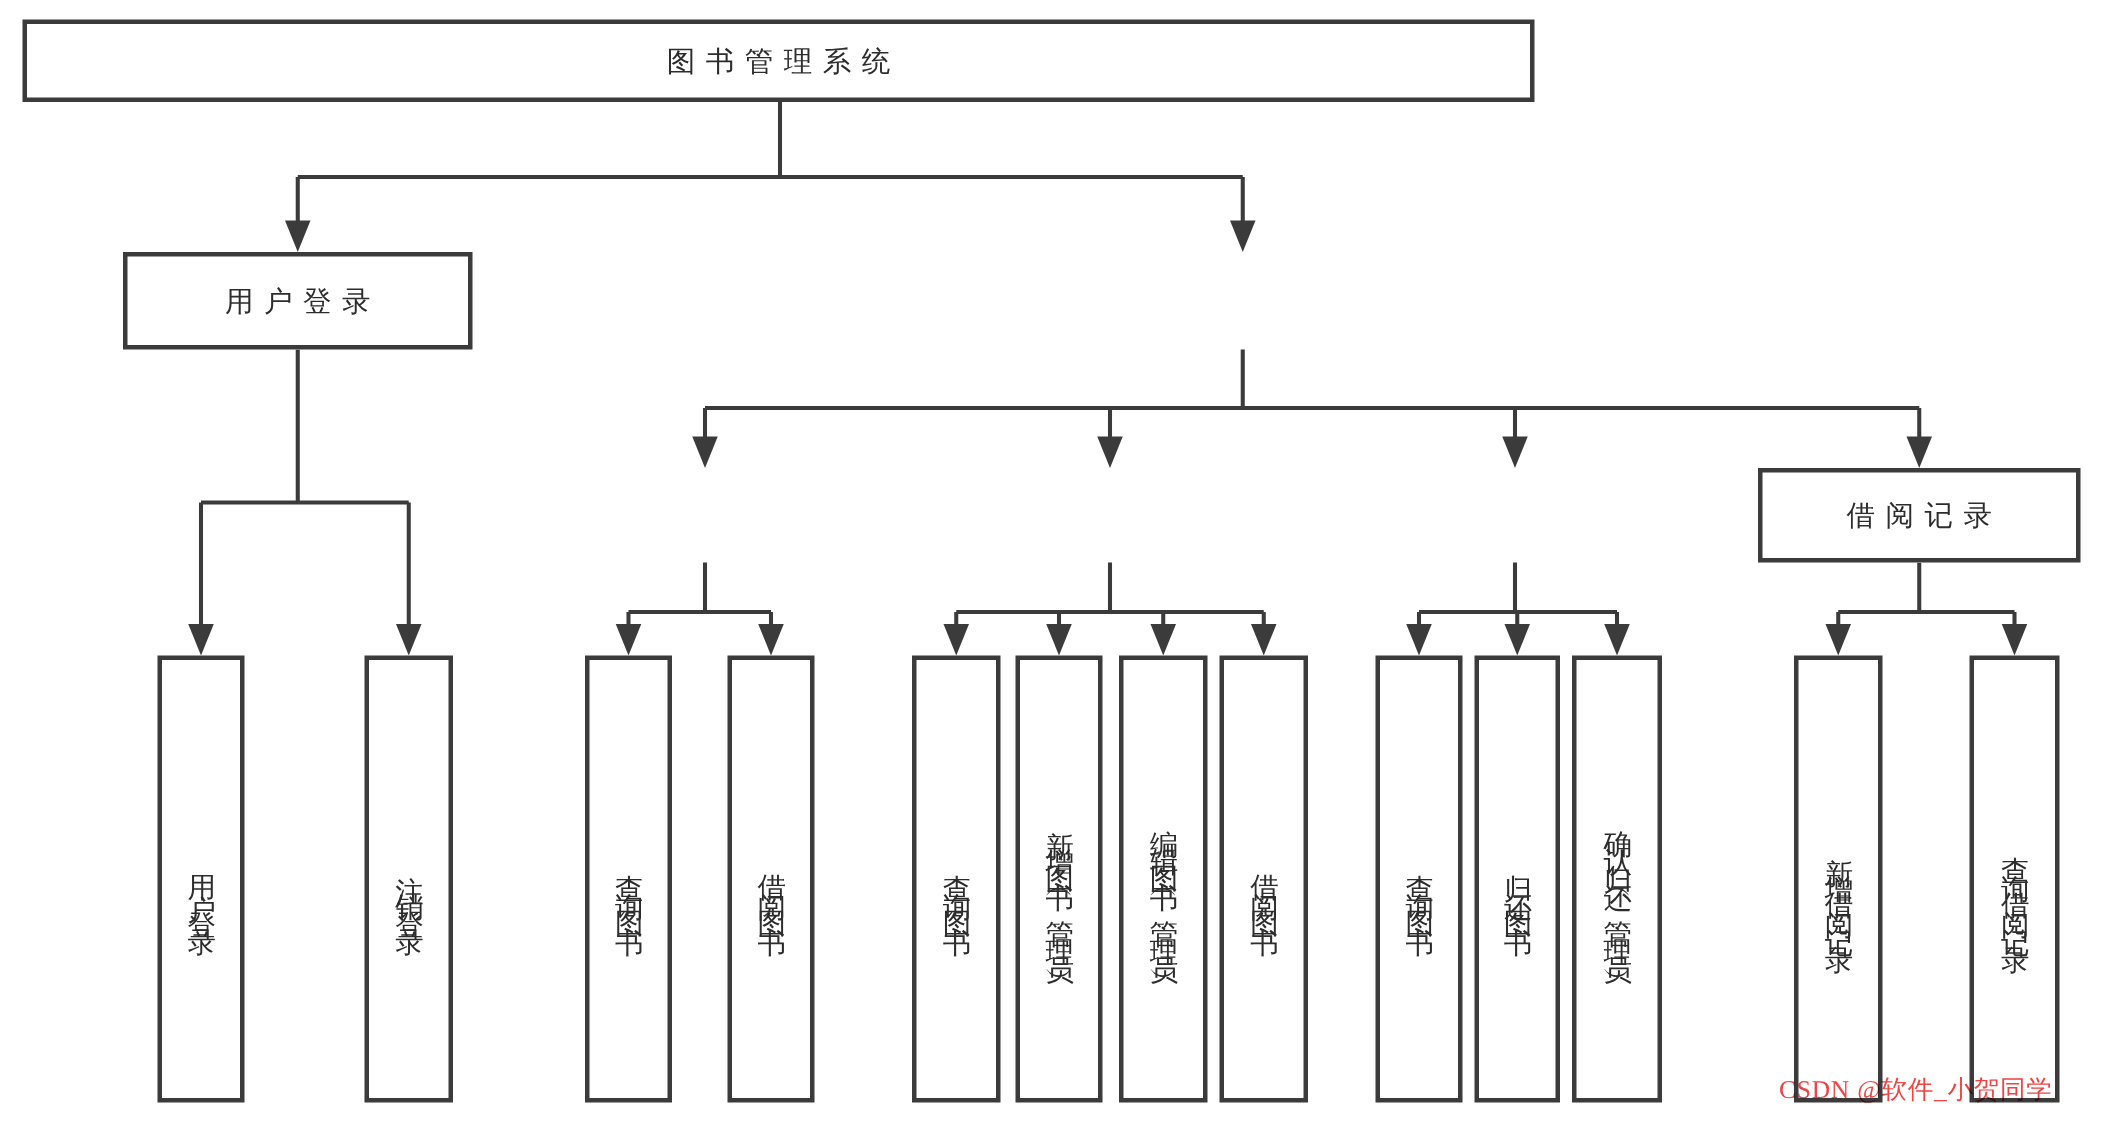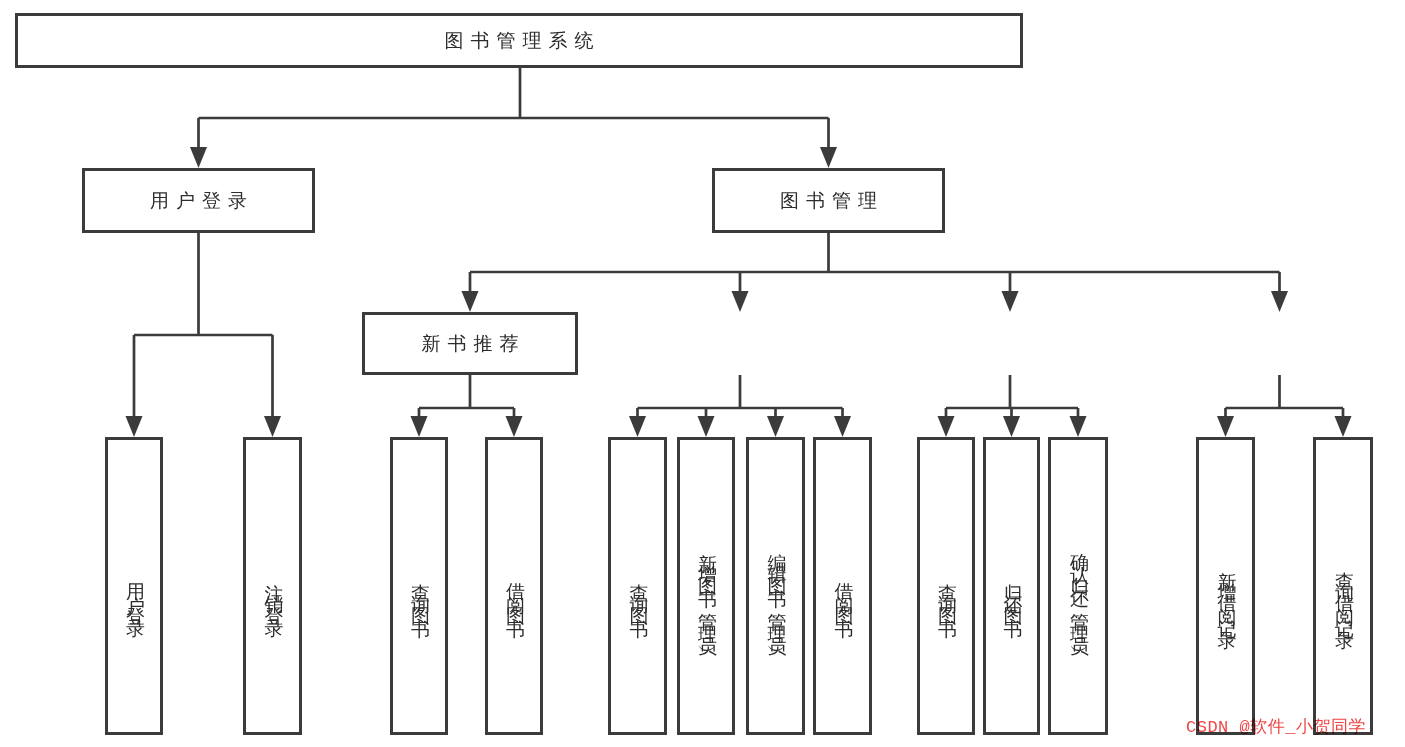--- a/index.html
+++ b/index.html
@@ -1,18 +1,18 @@
 <!DOCTYPE html>
 <html><head>
 <meta charset="utf-8">
 <style>
   html,body{margin:0;padding:0;background:#ffffff;}
   .canvas{
     position:relative;width:1405px;height:747px;background:#ffffff;
-    font-family:Liberation Mono, monospace;overflow:hidden;
+    font-family:Liberation Serif, serif;overflow:hidden;
     --line:#3b3b3b;--text:#2d2d2d;
   }
   svg.connectors{position:absolute;left:0;top:0;width:1405px;height:747px;}
   .node{
     position:absolute;box-sizing:border-box;background:#ffffff;
     border:3px solid var(--line);color:var(--text);
     display:flex;align-items:center;justify-content:center;
     font-size:19px;
   }
   .hlabel{letter-spacing:7px;margin-right:-7px;white-space:nowrap;}
@@ -59,26 +59,23 @@
       <polygon points="1334.5,416 1351.5,416 1343,437" fill="#3b3b3b"></polygon>
     </svg>
 
   <div class="node" style="left:15px;top:13px;width:1008px;height:55px">
     <span class="hlabel">图书管理系统</span>
   </div>
 
   <div class="node" style="left:82px;top:168px;width:233px;height:65px">
     <span class="hlabel">用户登录</span>
   </div>
-  <div class="node" style="left:712px;top:168px;width:233px;height:65px">
-    <span class="hlabel">图书管理</span>
-  </div>
 
-  <div class="node" style="left:362px;top:312px;width:216px;height:63px">
-    <span class="hlabel">新书推荐</span>
+  <div class="node" style="left:1172px;top:312px;width:215px;height:63px">
+    <span class="hlabel">借阅记录</span>
   </div>
 
   <div class="node" style="left:105px;top:437px;width:58px;height:298px">
     <span class="vlabel">用户登录</span>
   </div>
   <div class="node" style="left:243px;top:437px;width:59px;height:298px">
     <span class="vlabel">注销登录</span>
   </div>
 
   <div class="node" style="left:390px;top:437px;width:58px;height:298px">

